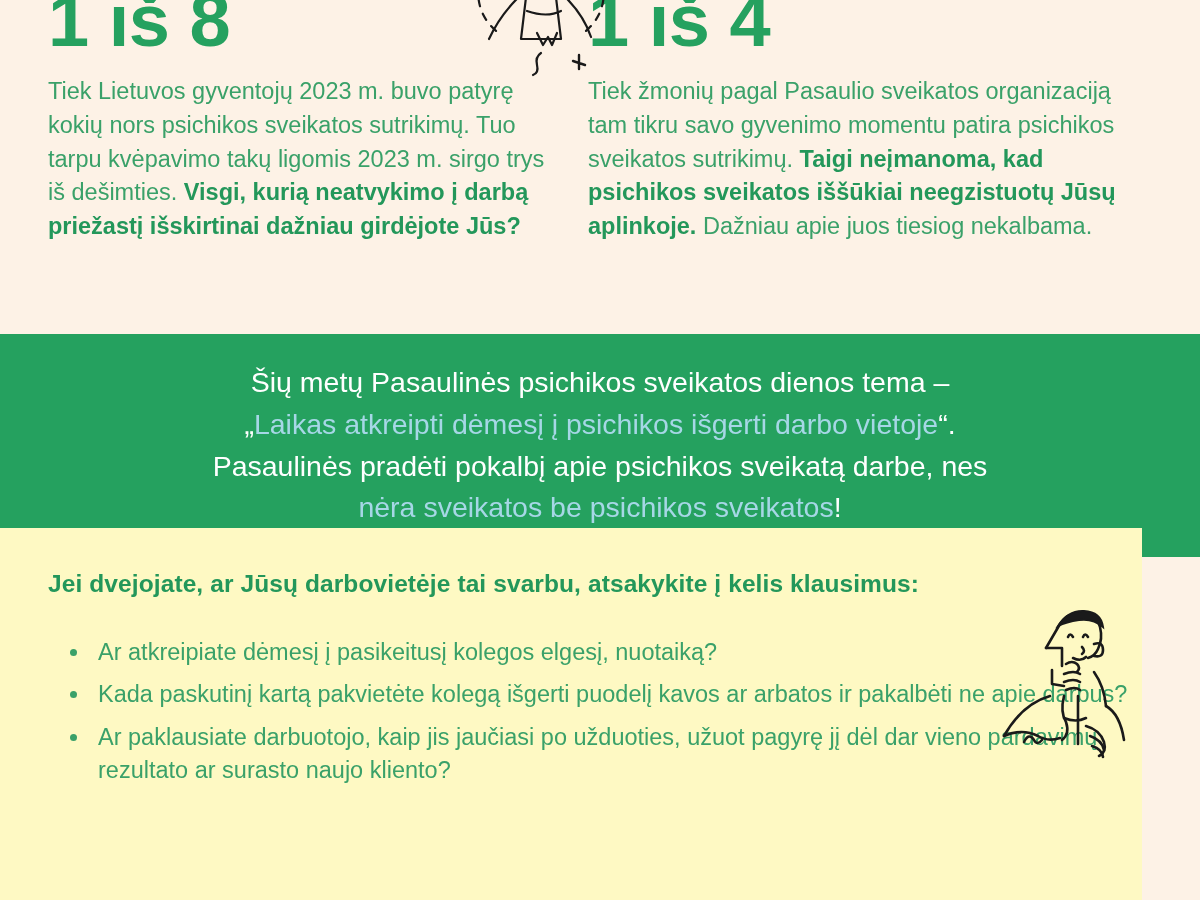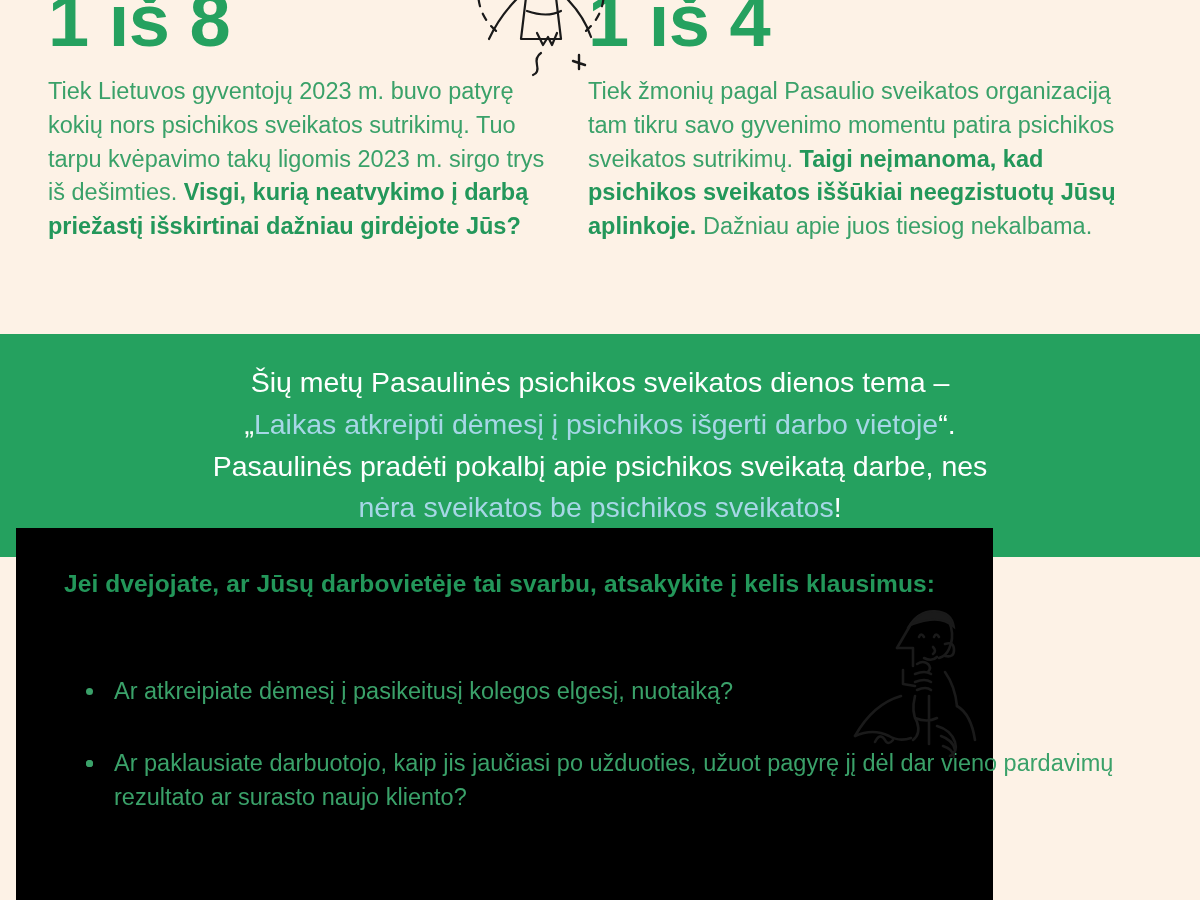--- a/index.html
+++ b/index.html
@@ -97,24 +97,24 @@
     font-size: 28.5px;
     line-height: 1.46;
     font-weight: 500;
   }
   .hl { color: #A6D7E6; }
 
   
   .questions {
     position: absolute;
     top: 528px;
-    left: 16px;
-    width: 977px;
+    left: 0;
+    width: 1142px;
     height: 372px;
-    background: #000000;
+    background: #fef9c3;
   }
 
   .q-title {
     position: absolute;
     top: 42px;
     left: 48px;
     font-size: 24.5px;
     font-weight: bold;
     color: #23975A;
     letter-spacing: 0.1px;
@@ -128,21 +128,20 @@
     list-style: none;
   }
   .q-list li {
     position: relative;
     padding-left: 42px;
     margin-bottom: 9px;
     font-size: 23.5px;
     line-height: 1.42;
     color: #3AA169;
     font-weight: 500;
-    margin-top: 39px;
   }
   .q-list li .bullet {
     position: absolute;
     left: 14px;
     top: 13px;
     width: 7px;
     height: 7px;
     border-radius: 50%;
     background: #3AA169;
   }
@@ -223,20 +222,21 @@
 
     <div class="q-title">Jei dvejojate, ar Jūsų darbovietėje tai svarbu, atsakykite į kelis klausimus:</div>
 
     <ul class="q-list">
       <li>
         <span class="bullet"></span>
         <span>Ar atkreipiate dėmesį į pasikeitusį kolegos elgesį, nuotaiką?</span>
       </li>
       <li>
         <span class="bullet"></span>
+        <span>Kada paskutinį kartą pakvietėte kolegą išgerti puodelį kavos ar arbatos ir pakalbėti ne apie darbus?</span>
       </li>
       <li>
         <span class="bullet"></span>
         <span>Ar paklausiate darbuotojo, kaip jis jaučiasi po užduoties, užuot pagyrę jį dėl dar vieno pardavimų rezultato ar surasto naujo kliento?</span>
       </li>
     </ul>
 
     <svg class="doodle-man" viewBox="0 0 138 168">
       <g fill="none" stroke="#1A1A1A" stroke-width="2.6" stroke-linecap="round" stroke-linejoin="round">
 

